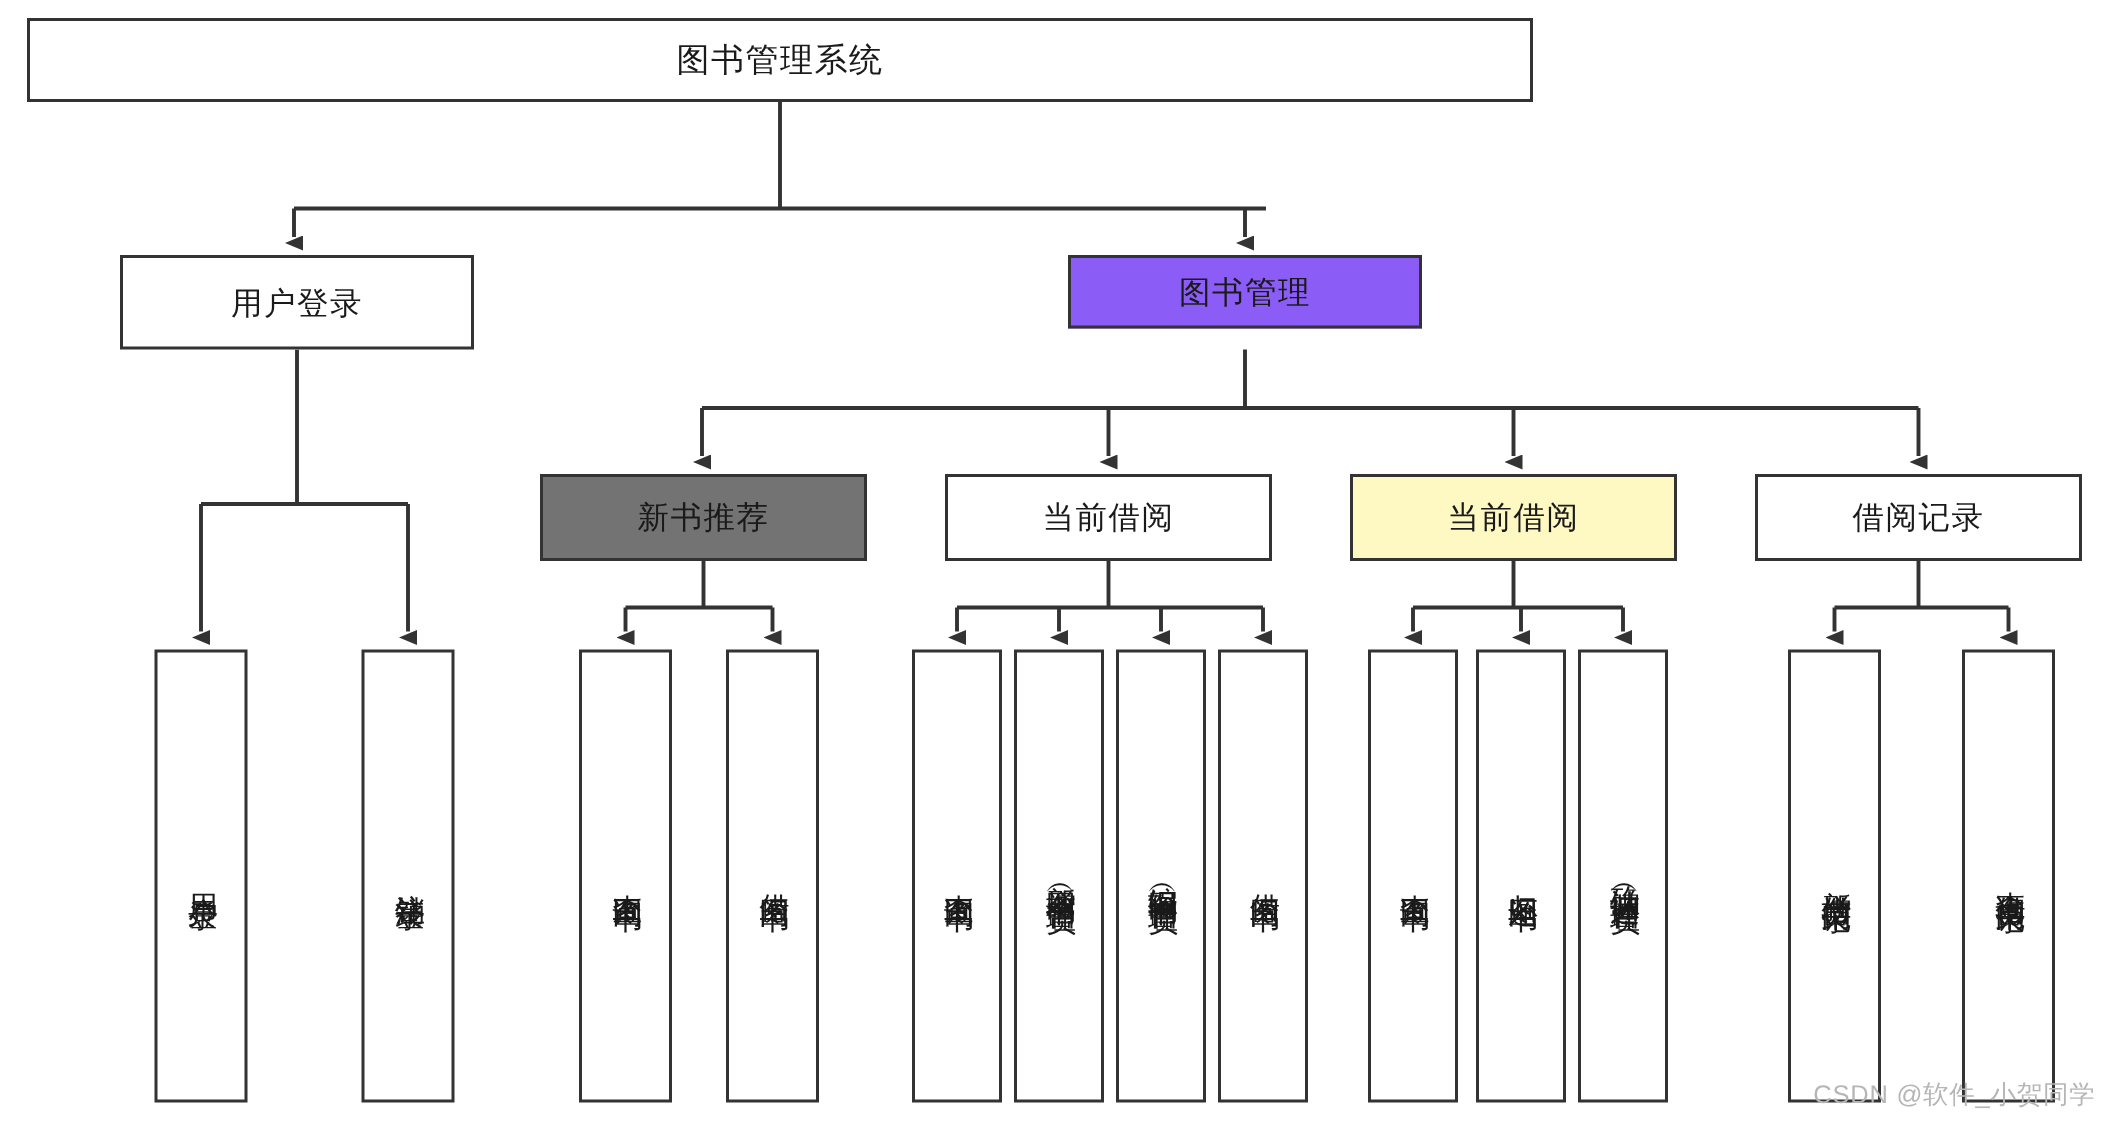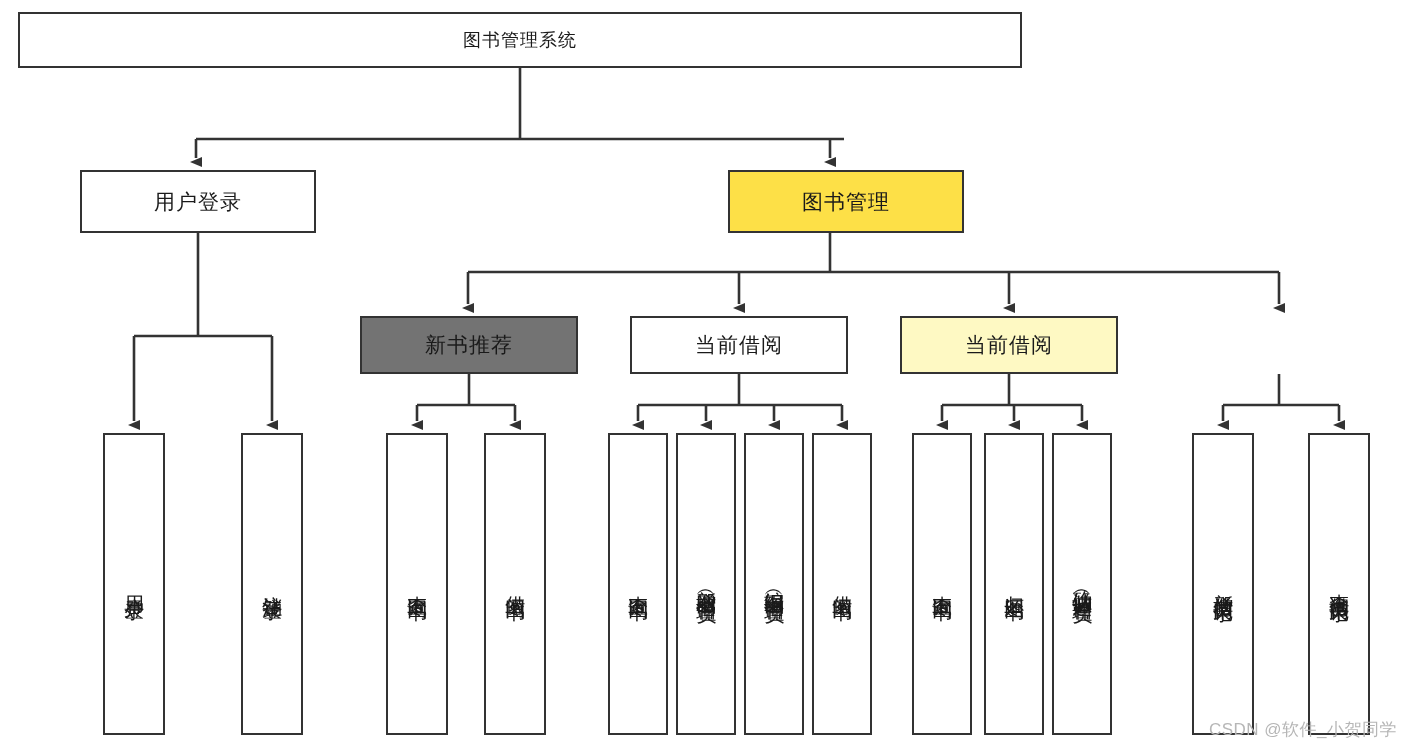--- a/index.html
+++ b/index.html
@@ -35,21 +35,21 @@
     align-items: center;
     justify-content: center;
     color: #1a1a1a;
     z-index: 2;
   }
   .node.h {
     font-size: 21px;
     letter-spacing: 1px;
   }
   .node.root {
-    font-size: 18px;
+    font-size: 22px;
     letter-spacing: 1px;
     text-align: center;
   }
   .node.v {
     font-size: 20px;
     letter-spacing: 2px;
     writing-mode: vertical-rl;
     text-orientation: upright;
     align-items: center;
     justify-content: center;
@@ -129,32 +129,35 @@
     </g>
   </svg>
 
   <div class="node root" id="node-root" style="left: 18px; top: 12px; width: 1004px; height: 56px; border-color: rgb(51, 51, 51); background: rgb(255, 255, 255); color: rgb(26, 26, 26);">
     <span>图书管理系统</span>
   </div>
 
   <div class="node h" id="node-l2-0" style="left: 80px; top: 170px; width: 236px; height: 63px; border-color: rgb(51, 51, 51); background: rgb(255, 255, 255); color: rgb(26, 26, 26);">
     <span>用户登录</span>
   </div>
-  <div class="node h" id="node-l2-1" style="left: 728px; top: 170px; width: 236px; height: 63px; border-color: rgb(51, 51, 51); background: #fde047; color: rgb(26, 26, 26);">
+  <div class="node h" id="node-l2-1" style="left: 712px; top: 170px; width: 236px; height: 49px; border-color: rgb(51, 51, 51); background: #8b5cf6; color: rgb(26, 26, 26);">
     <span>图书管理</span>
   </div>
 
   <div class="node h" id="node-l3-0" style="left: 360px; top: 316px; width: 218px; height: 58px; border-color: rgb(51, 51, 51); background: #737373; color: rgb(26, 26, 26);">
     <span>新书推荐</span>
   </div>
   <div class="node h" id="node-l3-1" style="left: 630px; top: 316px; width: 218px; height: 58px; border-color: rgb(51, 51, 51); background: rgb(255, 255, 255); color: rgb(26, 26, 26);">
     <span>当前借阅</span>
   </div>
   <div class="node h" id="node-l3-2" style="left: 900px; top: 316px; width: 218px; height: 58px; border-color: rgb(51, 51, 51); background: #fef9c3; color: rgb(26, 26, 26);">
     <span>当前借阅</span>
+  </div>
+  <div class="node h" id="node-l3-3" style="left: 1170px; top: 316px; width: 218px; height: 58px; border-color: rgb(51, 51, 51); background: rgb(255, 255, 255); color: rgb(26, 26, 26);">
+    <span>借阅记录</span>
   </div>
 
   <div class="node v" id="node-leaf-0" style="left: 103px; top: 433px; width: 62px; height: 302px; border-color: rgb(51, 51, 51); background: rgb(255, 255, 255); color: rgb(26, 26, 26);">
     <span class="vtext">用户登录</span>
   </div>
   <div class="node v" id="node-leaf-1" style="left: 241px; top: 433px; width: 62px; height: 302px; border-color: rgb(51, 51, 51); background: rgb(255, 255, 255); color: rgb(26, 26, 26);">
     <span class="vtext">注销登录</span>
   </div>
   <div class="node v" id="node-leaf-2" style="left: 386px; top: 433px; width: 62px; height: 302px; border-color: rgb(51, 51, 51); background: rgb(255, 255, 255); color: rgb(26, 26, 26);">
     <span class="vtext">查询图书</span>

